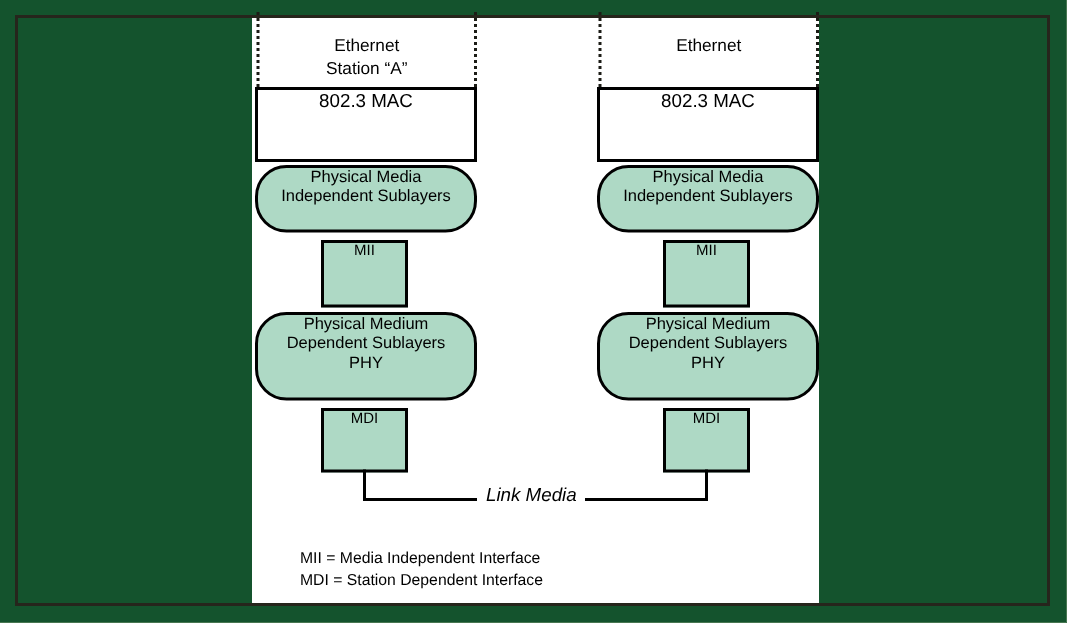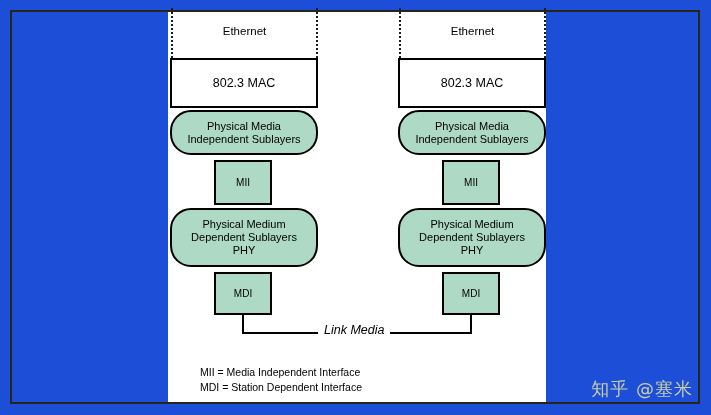--- a/index.html
+++ b/index.html
@@ -12,21 +12,21 @@
     background: #e3e8c3;
     font-family: "Liberation Sans", sans-serif;
     overflow: hidden;
     position: relative;
   }
   #page {
     position: absolute;
     left: 0; top: 0;
     width: 711px;
     height: 415px;
-    background: #1d4ed8;
+    background: #14532d;
   }
   
   #outer-frame {
     position: absolute;
     left: 10px;
     top: 10px;
     width: 690px;   
     height: 394px;  
     border: 2px solid #26251c;
     border-right: 2px solid #26251c;
@@ -40,21 +40,20 @@
     top: 12px;
     width: 378px;
     height: 390px;
     background: #ffffff;
   }
   .box {
     position: absolute;
     border: 2px solid #000000;
     box-sizing: border-box;
     display: flex;
-    align-items: center;
     justify-content: center;
     text-align: center;
     color: #000;
     line-height: 1.18;
   }
   .box-white { background: #ffffff; }
   .box-green { background: #aed9c5; }
 
   .station-title {
     position: absolute;
@@ -116,20 +115,21 @@
 
   <div id="outer-frame"></div>
 
   <div id="diagram-panel">
 
     <div class="dotted-line" style="left:3px; top:-4px; height:50px;"></div>
     <div class="dotted-line" style="left:148px; top:-4px; height:50px;"></div>
 
     <div class="station-title" style="left:3px; top:12px; width:147px;">
       <div>Ethernet</div>
+      <div>Station “A”</div>
     </div>
 
     <div class="box box-white mac-label" style="left:2px; top:46px; width:148px; height:50px;">
       <span>802.3 MAC</span>
     </div>
 
     <div class="box box-green sub-label" style="left:2px; top:98px; width:148px; height:45px;">
       <span>
         <span>Physical Media</span><br>
         <span>Independent Sublayers</span>
@@ -193,15 +193,14 @@
     <div class="conn-h" style="left:74px; top:320px; width:230px;"></div>
     <div class="link-label" style="left:150px; top:311px;">Link Media</div>
 
     <div class="legend" style="left:32px; top:353px;">
       <div>MII = Media Independent Interface</div>
       <div>MDI = Station Dependent Interface</div>
     </div>
 
   </div>
 
-  <div id="watermark">知乎 @塞米</div>
 
 </div>
 
 </body></html>

